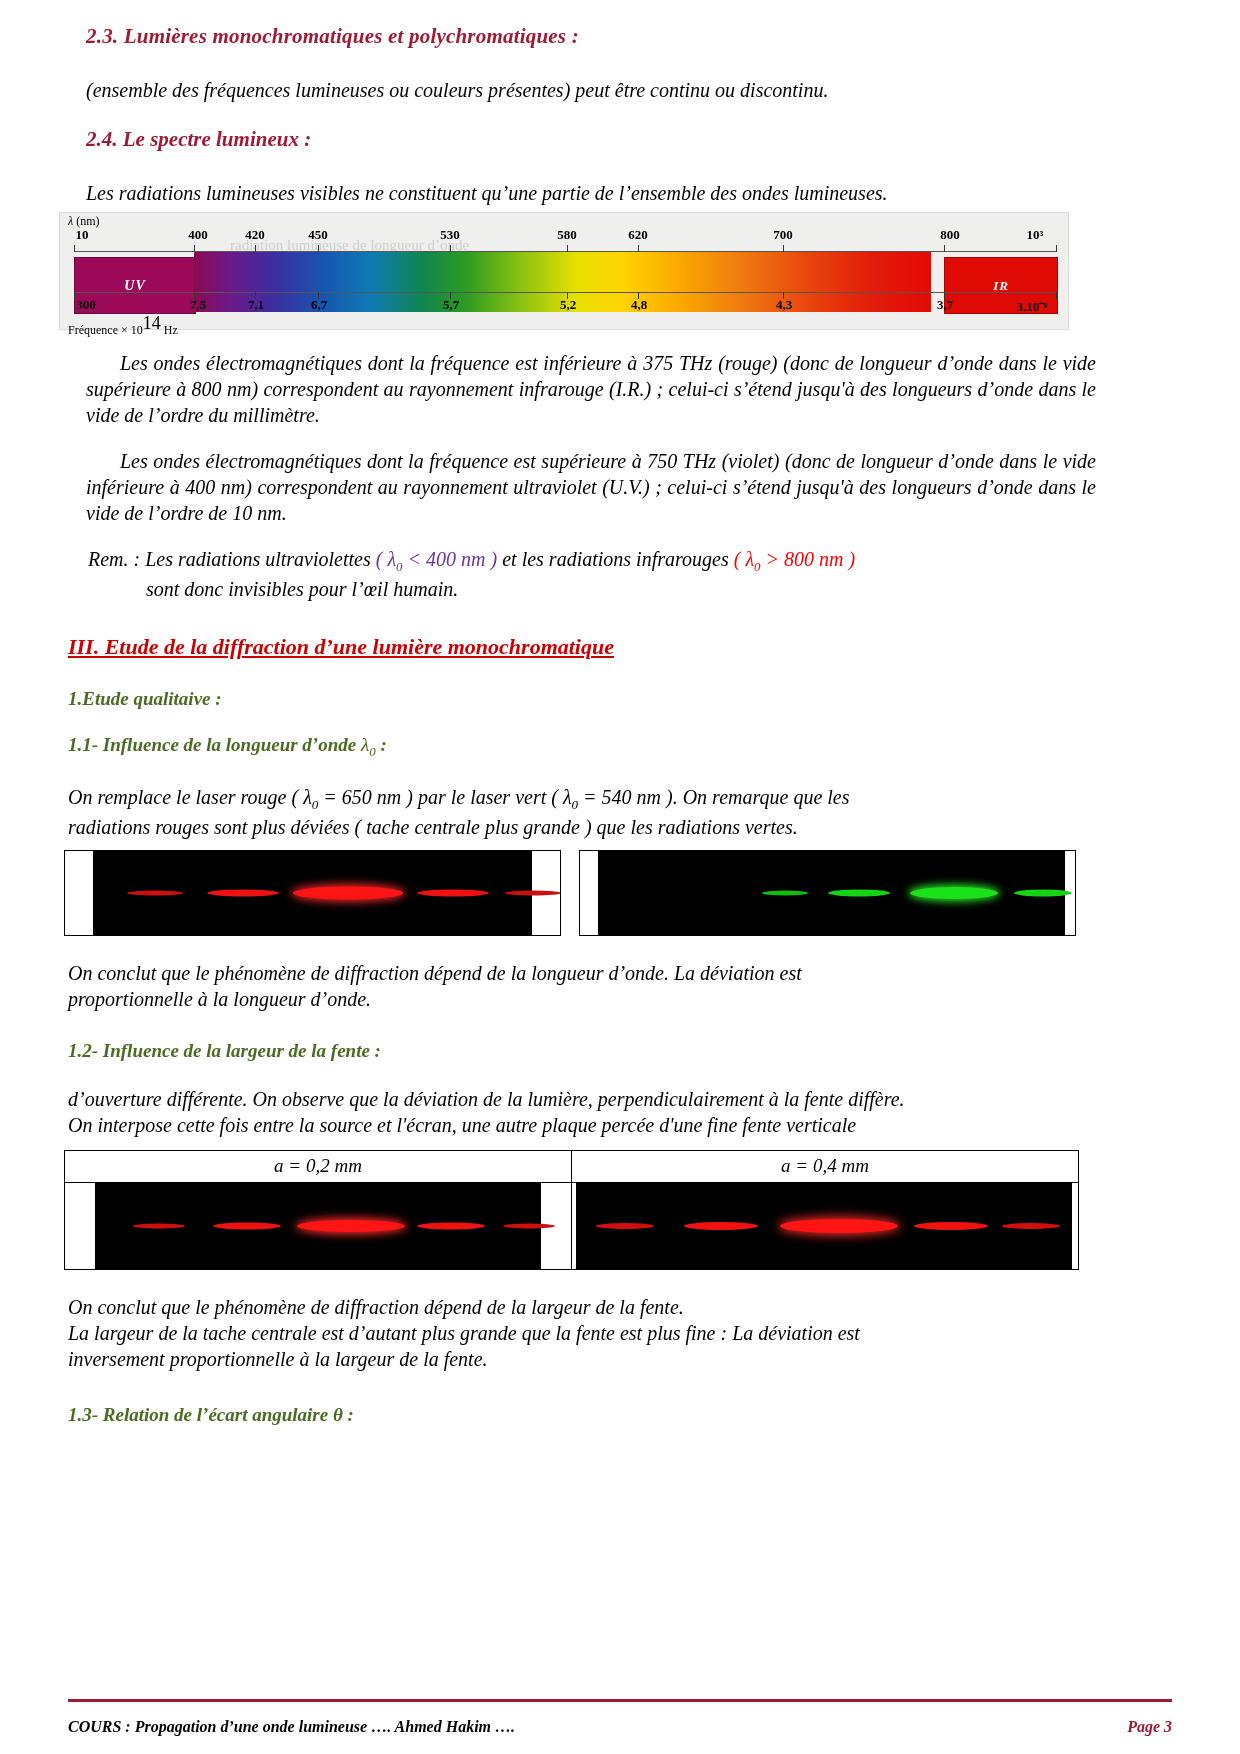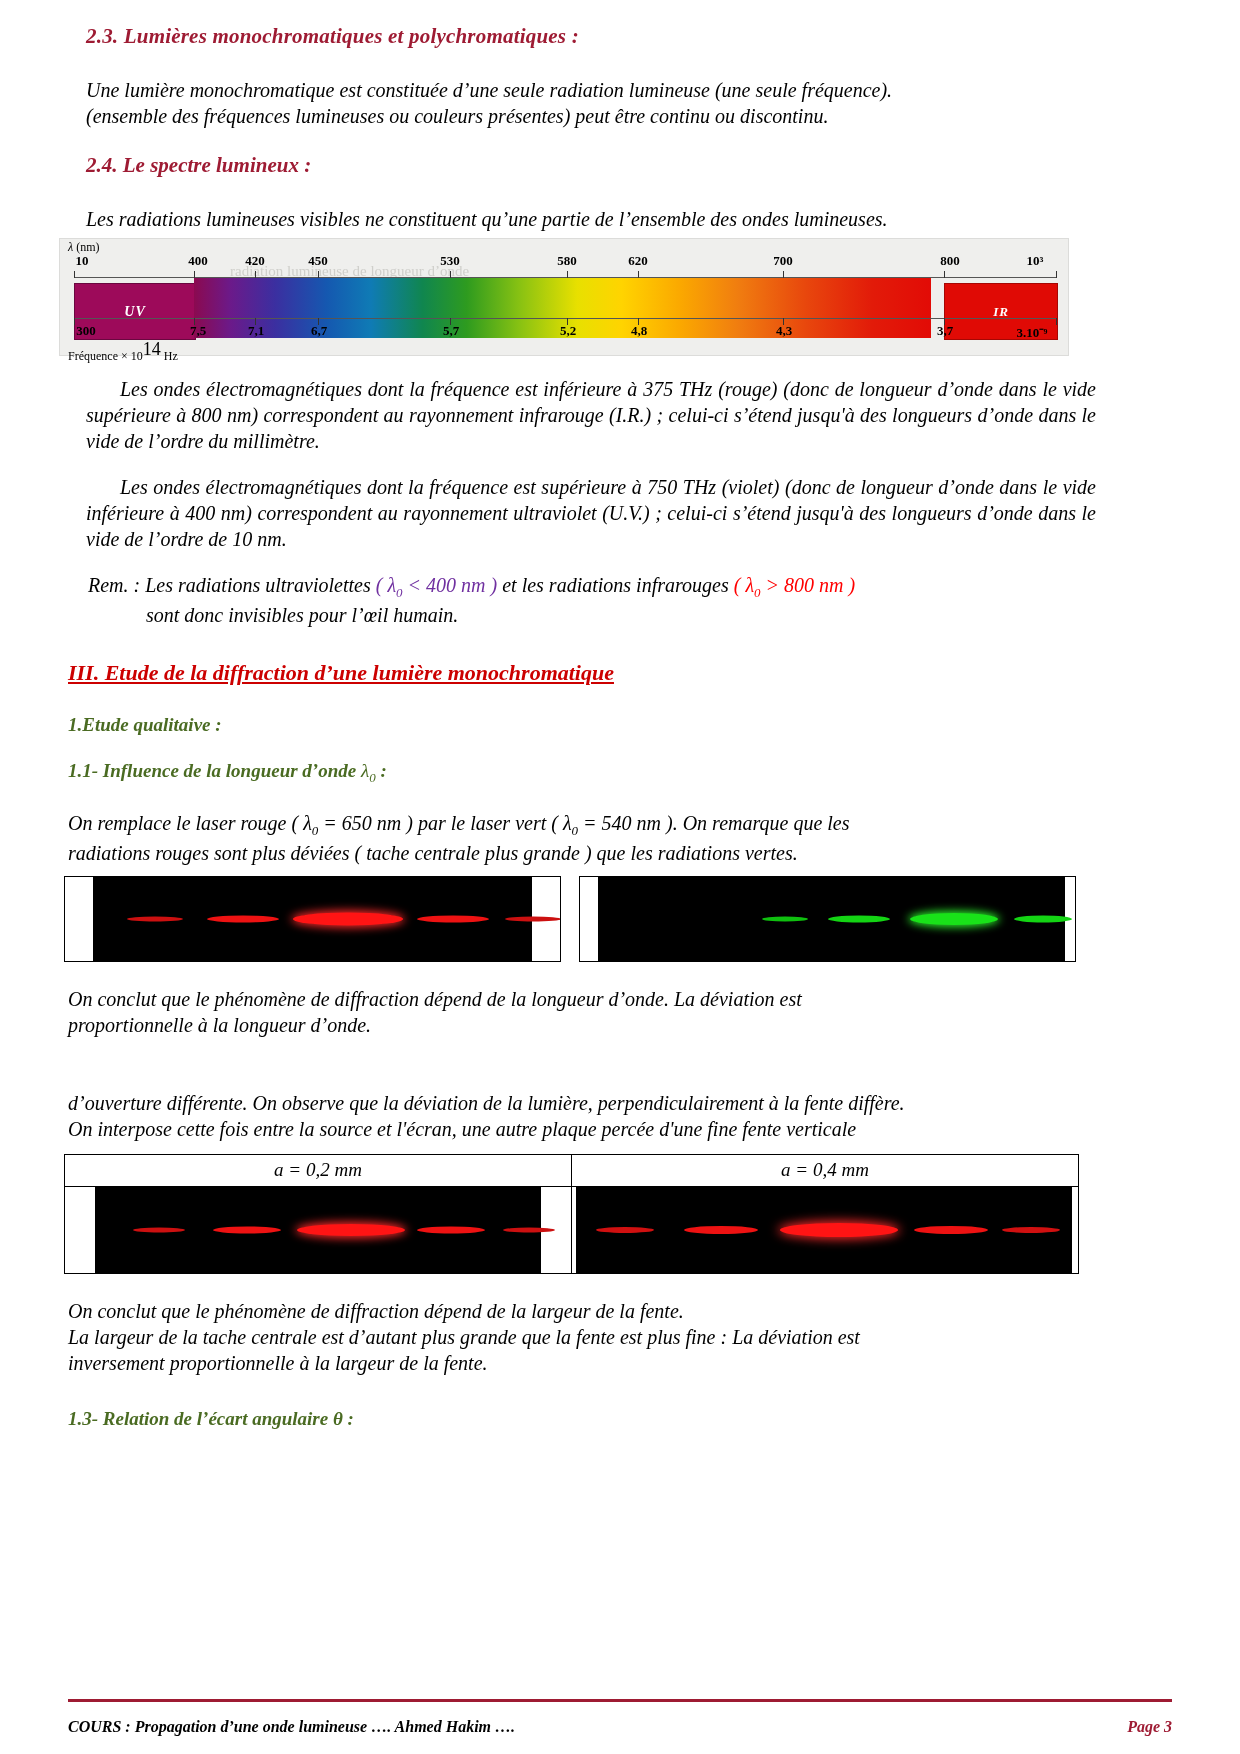--- a/index.html
+++ b/index.html
@@ -252,21 +252,20 @@
 </head>
 <body>
 
 <div class="page">
 
   <div class="h-red">2.3. Lumières monochromatiques et polychromatiques :</div>
 
   <div class="sp28"></div>
 
   <div class="indent">
-    <div class="p">Une lumière monochromatique est constituée d’une seule radiation lumineuse (une seule fréquence).</div>
     <div class="p">(ensemble des fréquences lumineuses ou couleurs présentes) peut être continu ou discontinu.</div>
   </div>
 
   <div class="sp24"></div>
 
   <div class="h-red2">2.4. Le spectre lumineux :</div>
 
   <div class="sp28"></div>
 
   <div class="indent">
@@ -409,20 +408,21 @@
     </div>
   </div>
 
   <div class="sp24"></div>
 
   <div class="p">On conclut que le phénomène de diffraction dépend de la longueur d’onde. La déviation est</div>
   <div class="p">proportionnelle à  la longueur d’onde.</div>
 
   <div class="sp28"></div>
 
+  <div class="h-green">1.2- Influence de la largeur de la fente :</div>
 
   <div class="sp24"></div>
 
   <div class="p">d’ouverture différente. On observe que la déviation de la lumière, perpendiculairement à la fente diffère.</div>
   <div class="p">On interpose cette fois entre la source et l'écran, une autre plaque percée d'une fine fente verticale</div>
 
   <div class="sp12"></div>
 
   <table class="tbl">
     <tbody>

